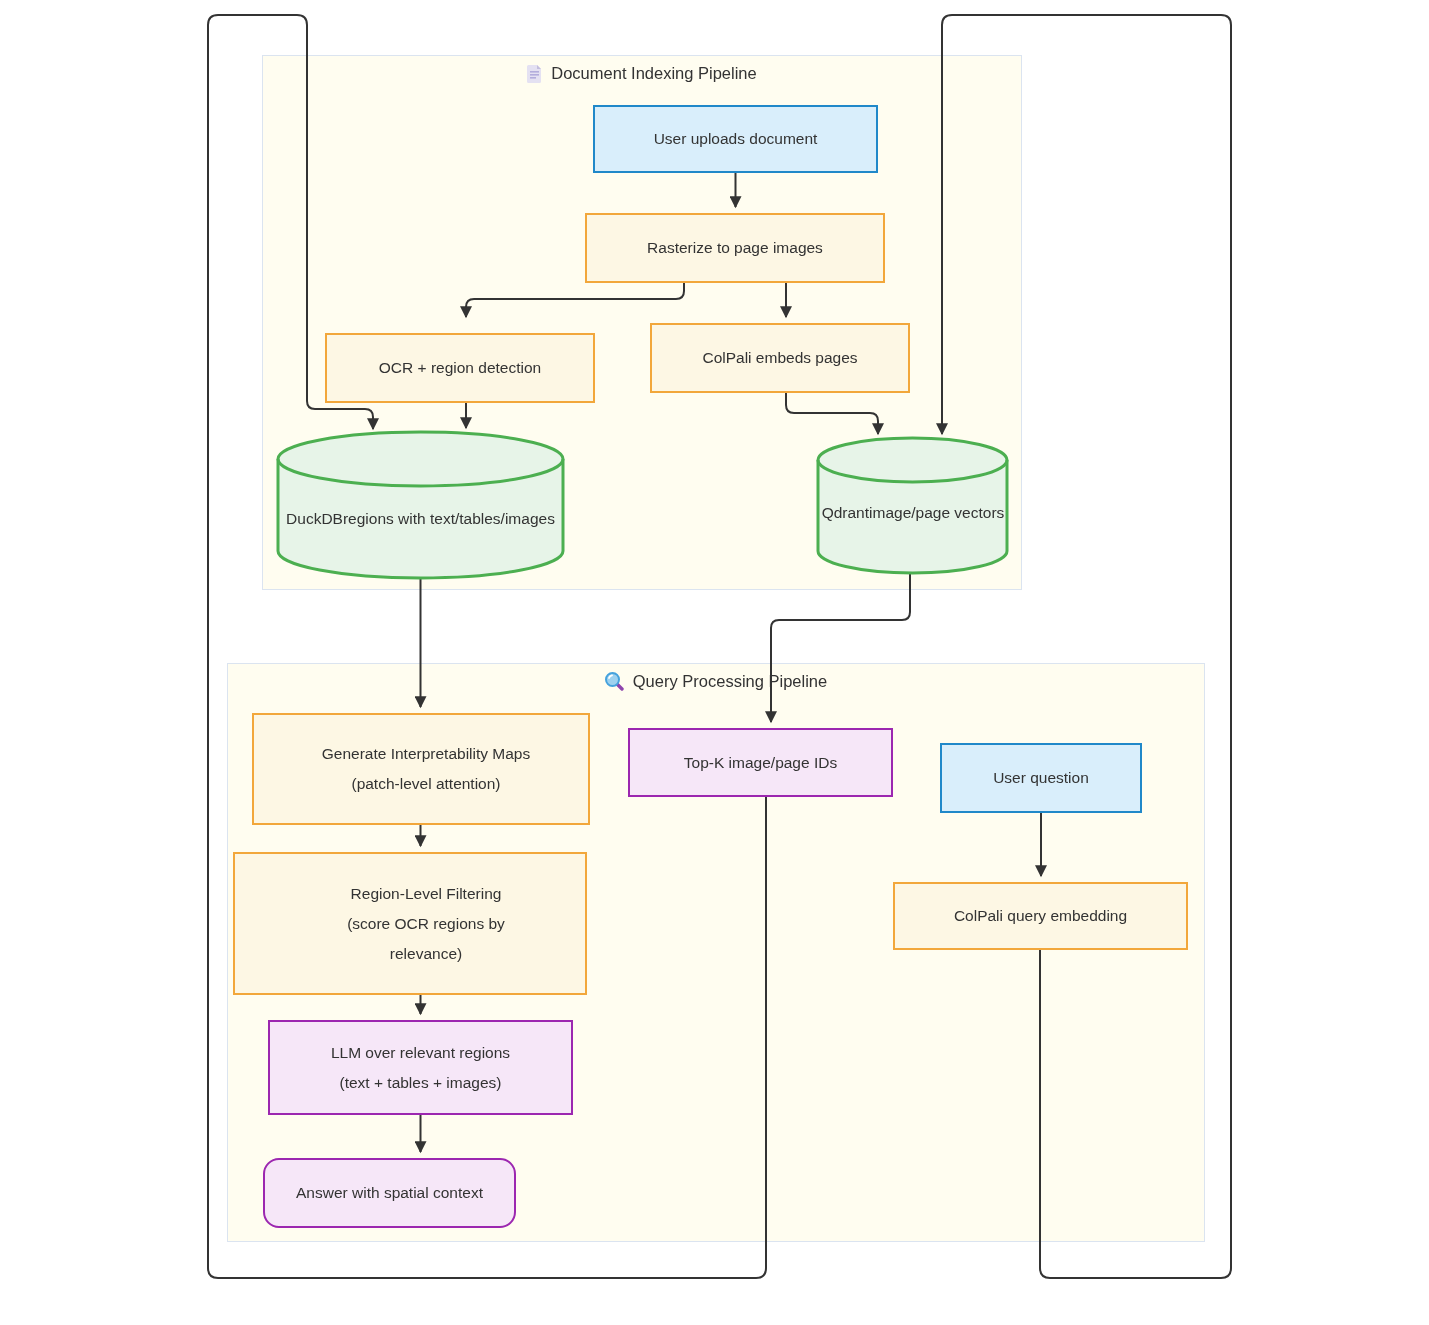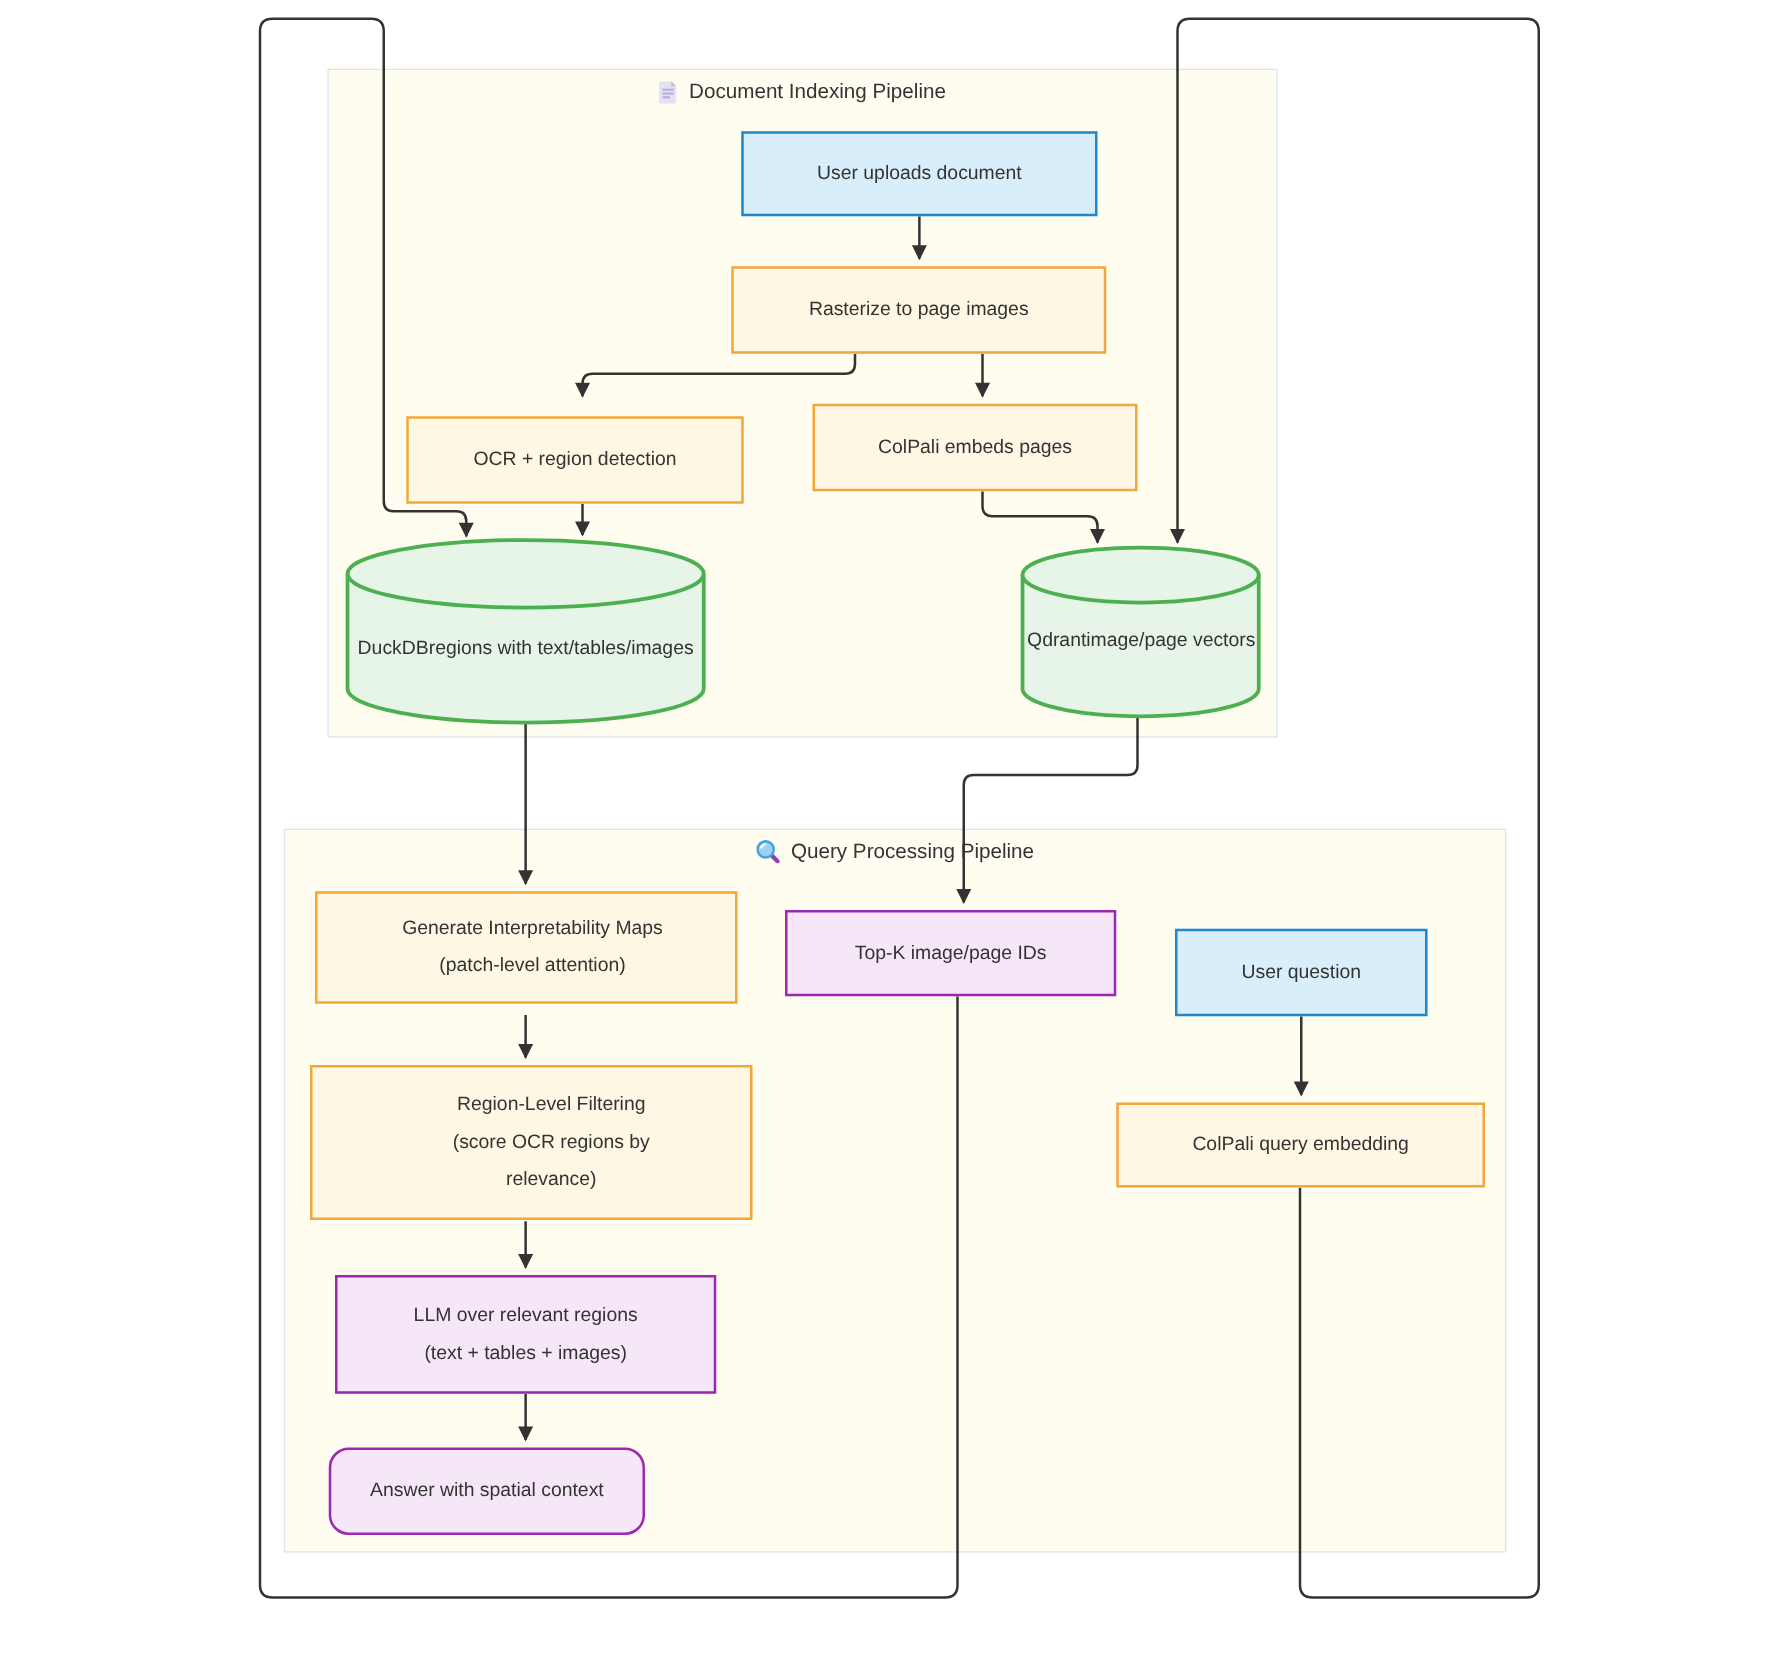--- a/index.html
+++ b/index.html
@@ -140,26 +140,26 @@
   <div class="cyl-label" style="left:278px;top:477px;width:285px;height:84px;">
     <span>DuckDB</span>
     <span>regions with text/tables/images</span>
   </div>
 
   <div class="cyl-label" style="left:808px;top:483px;width:210px;height:60px;">
     <span>Qdrant</span>
     <span>image/page vectors</span>
   </div>
 
-  <div class="node n-orange" style="left:252px;top:713px;width:338px;height:90px;padding-left:10px;">
+  <div class="node n-orange" style="left:252px;top:713px;width:338px;height:112px;padding-left:10px;">
     <span>Generate Interpretability Maps</span>
     <span>(patch-level attention)</span>
   </div>
 
-  <div class="node n-orange" style="left:248px;top:852px;width:354px;height:124px;padding-left:32px;">
+  <div class="node n-orange" style="left:233px;top:852px;width:354px;height:143px;padding-left:32px;">
     <span>Region-Level Filtering</span>
     <span>(score OCR regions by</span>
     <span>relevance)</span>
   </div>
 
   <div class="node n-purple" style="left:268px;top:1020px;width:305px;height:95px;">
     <span>LLM over relevant regions</span>
     <span>(text + tables + images)</span>
   </div>
 

